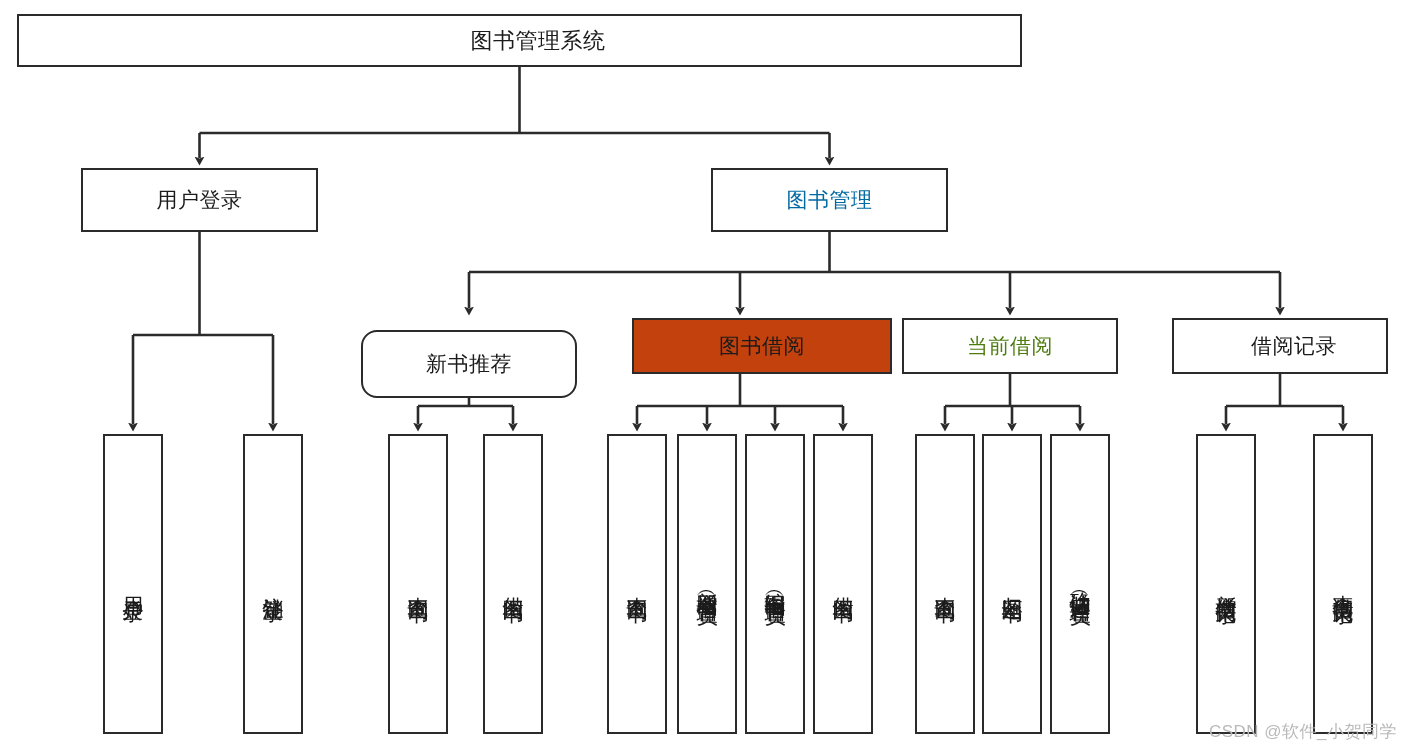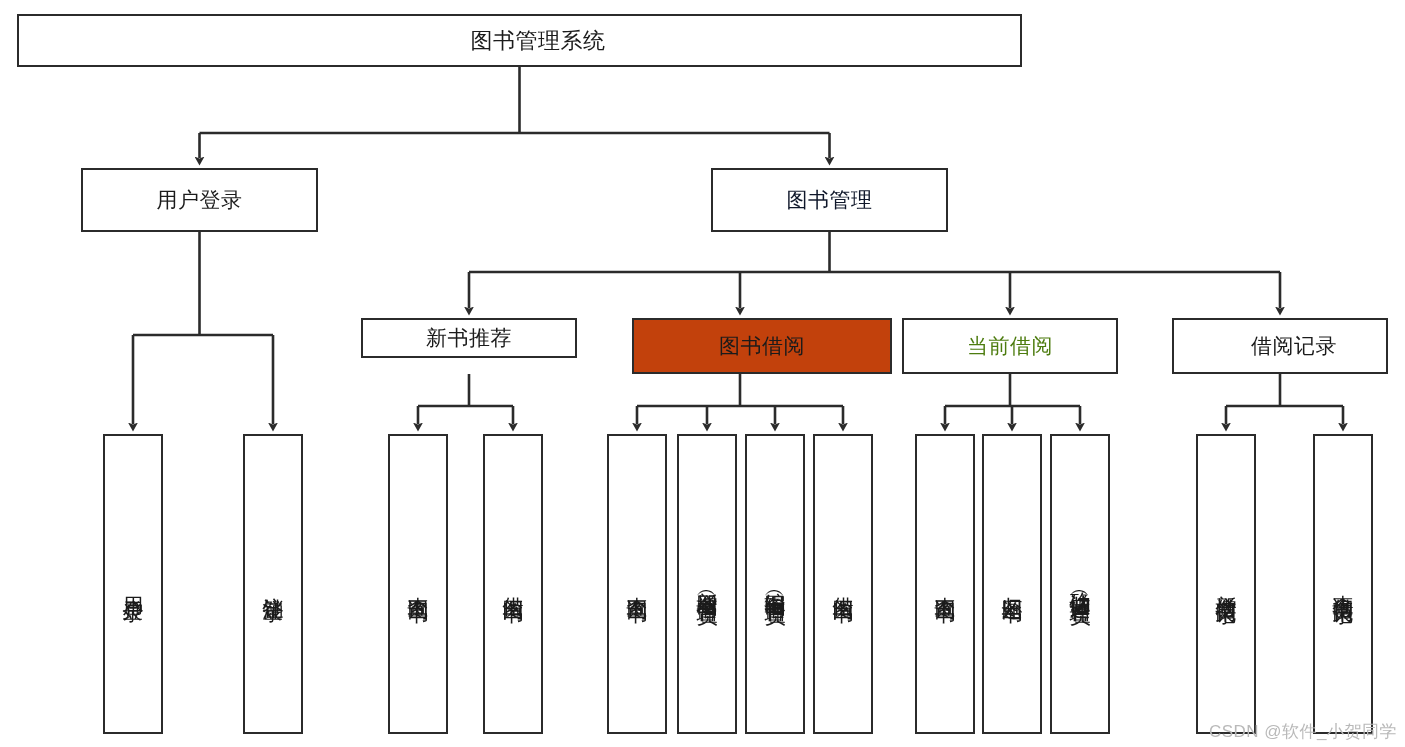--- a/index.html
+++ b/index.html
@@ -132,25 +132,25 @@
     </g>
   </svg>
 
   <div class="node horiz root" style="left: 17px; top: 14px; width: 1005px; height: 53px; border-color: rgb(43, 43, 43); background: rgb(255, 255, 255); color: rgb(27, 27, 27); padding-left: 37px;">
     <span class="node-label">图书管理系统</span>
   </div>
 
   <div class="node horiz" style="left: 81px; top: 168px; width: 237px; height: 64px; border-color: rgb(43, 43, 43); background: rgb(255, 255, 255); color: rgb(27, 27, 27);">
     <span class="node-label">用户登录</span>
   </div>
-  <div class="node horiz" style="left: 711px; top: 168px; width: 237px; height: 64px; border-color: rgb(43, 43, 43); background: rgb(255, 255, 255); color: #0f172a;">
+  <div class="node horiz" style="left: 711px; top: 168px; width: 237px; height: 64px; border-color: rgb(43, 43, 43); background: rgb(255, 255, 255); color: #0369a1;">
     <span class="node-label">图书管理</span>
   </div>
 
-  <div class="node horiz" style="left: 361px; top: 318px; width: 216px; height: 40px; border-color: rgb(43, 43, 43); background: rgb(255, 255, 255); color: rgb(27, 27, 27);">
+  <div class="node horiz" style="left: 361px; top: 330px; width: 216px; height: 68px; border-color: rgb(43, 43, 43); background: rgb(255, 255, 255); color: rgb(27, 27, 27); border-radius: 16px;">
     <span class="node-label">新书推荐</span>
   </div>
   <div class="node horiz" style="left: 632px; top: 318px; width: 260px; height: 56px; border-color: rgb(43, 43, 43); background: #c2410c; color: rgb(27, 27, 27);">
     <span class="node-label">图书借阅</span>
   </div>
   <div class="node horiz" style="left: 902px; top: 318px; width: 216px; height: 56px; border-color: rgb(43, 43, 43); background: rgb(255, 255, 255); color: #4d7c0f;">
     <span class="node-label">当前借阅</span>
   </div>
   <div class="node horiz" style="left: 1172px; top: 318px; width: 216px; height: 56px; border-color: rgb(43, 43, 43); background: rgb(255, 255, 255); color: rgb(27, 27, 27); padding-left: 28px;">
     <span class="node-label">借阅记录</span>

